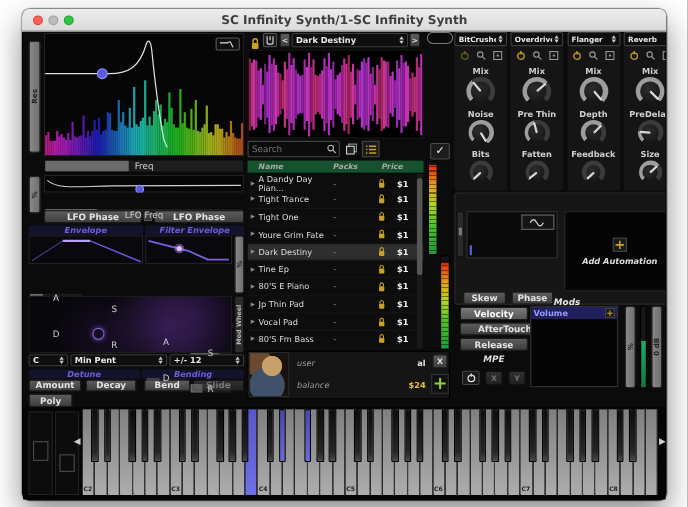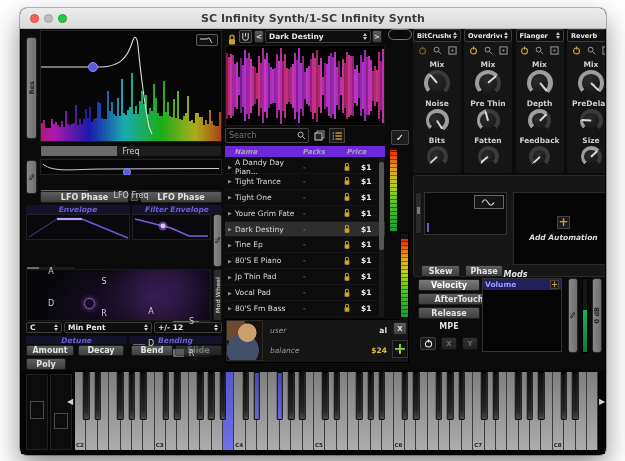--- a/index.html
+++ b/index.html
@@ -48,21 +48,21 @@
   .ico.gold{color:#c9a227;}
   .ico.golddim{color:#6e5f1e;}
   
   .prow{display:grid;grid-template-columns:10px 68px 40px 18px auto;align-items:center;height:15.9px;
     color:#ddd;font-size:7.5px;border-bottom:1px solid #161616;background:#0d0d0d;}
   .prow.sel{background:#2e2e2e;}
   .prow .exp{color:#8a8a8a;font-size:5px;text-align:center;}
   .prow .rpacks{color:#999;}
   .prow .rlock svg{width:8px;height:10px;display:block;}
   .prow .rprice{font-weight:bold;color:#f2f2f2;}
-  .thead{display:grid;grid-template-columns:10px 68px 44px auto;align-items:center;background:#6d28d9;
+  .thead{display:grid;grid-template-columns:10px 68px 44px auto;align-items:center;background:#14532d;
     color:#aaa;font-size:7px;font-style:italic;font-weight:bold;border-bottom:1px solid #000;}
   
   #keys{display:flex;background:#111;}
   .wk{flex:1;position:relative;background:linear-gradient(180deg,#7f7f7f,#989898 55%,#adadad);
     border-right:1px solid #3c3c3c;border-radius:0 0 1px 1px;}
   .wk.pressed{background:linear-gradient(180deg,#5757c8,#7070e8);}
   .wk .klbl{position:absolute;bottom:2px;left:1px;font-size:5.5px;color:#222;font-weight:bold;}
   .bk{position:absolute;top:0;width:6.5px;height:48px;background:linear-gradient(#0d0d0d,#262626 82%,#4a4a4a);
     border:1px solid #000;z-index:3;transform:translateX(-50%);border-radius:0 0 1px 1px;}
   .bk.pressed{background:linear-gradient(#4646b8,#6a6ae0);}
@@ -926,21 +926,21 @@
     <div class="abs" style="left:392px;top:241px;width:205px;text-align:center;color:#e8e8e8;font-size:8px;font-weight:bold;font-style:italic;">Mods</div>
     <div class="abs btn active" style="left:397px;top:250px;width:62px;height:12px;">
         <span>Velocity</span>
       </div>
     <div class="abs btn" style="left:397px;top:264px;width:82px;height:12px;">
         <span>AfterTouch</span>
       </div>
     <div class="abs btn" style="left:397px;top:278px;width:62px;height:12px;">
         <span>Release</span>
       </div>
-    <div class="abs" style="left:397px;top:293px;width:62px;text-align:center;color:#ddd;font-size:8px;font-weight:bold;">MPE</div>
+    <div class="abs" style="left:397px;top:293px;width:62px;text-align:center;color:#ddd;font-size:8px;font-weight:bold;font-style:italic;">MPE</div>
     <div class="abs" style="left:399px;top:308px;width:16px;height:13px;background:#1a1a1a;border:1px solid #444;border-radius:2px;display:flex;align-items:center;justify-content:center;color:#e8e8e8;">
       <svg width="9" height="9" viewBox="0 0 10 10">
           <circle cx="5" cy="5.5" r="3.4" fill="none" stroke="currentColor" stroke-width="1.2"></circle>
           <line x1="5" y1="0.5" x2="5" y2="4" stroke="currentColor" stroke-width="1.2"></line>
         </svg>
     </div>
     <div class="abs btn dim" style="left:420px;top:308px;width:16px;height:13px;font-size:7px;">
         <span>X</span>
       </div>
     <div class="abs btn dim" style="left:441px;top:308px;width:16px;height:13px;font-size:7px;">

